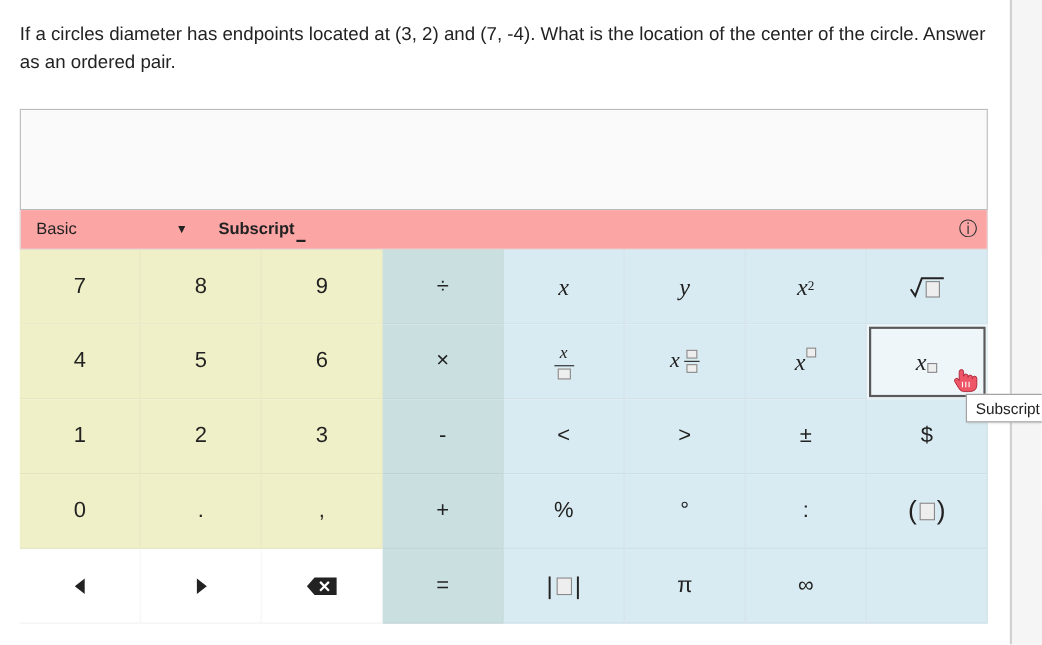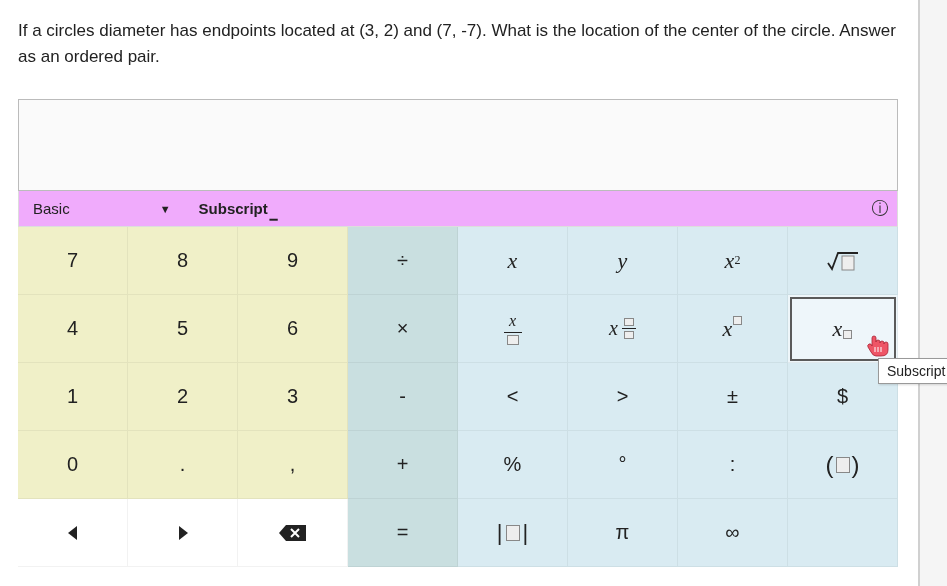--- a/index.html
+++ b/index.html
@@ -32,21 +32,21 @@
     margin-bottom: 0;
   }
   .toolbar {
     display: flex;
     align-items: center;
     height: 36px;
     width: 880px;
     border-left: 1px solid #ddd;
     border-right: 1px solid #ddd;
     border-bottom: 1px solid #ddd;
-    background: #f0abfc;
+    background: #fca5a5;
     font-size: 15px;
     color: #222;
   }
   .toolbar .mode {
     padding: 0 14px;
     display: flex;
     align-items: center;
     gap: 90px;
     cursor: pointer;
   }
@@ -128,21 +128,21 @@
   .frac .bar { width: 18px; height: 1.5px; background: #222; margin: 2px 0; }
   .box { display:inline-block; width:10px; height:12px; border:1px solid #888; background:#eee; }
   .boxw { display:inline-block; width:14px; height:16px; border:1px solid #888; background:#eee; }
   .sup { font-size: 12px; vertical-align: super; }
   .subx { font-size: 12px; vertical-align: sub; }
 </style>
 </head>
 <body>
 
 <div class="page">
-  <div class="question">If a circles diameter has endpoints located at (3, 2) and (7, -7). What is the location of the center of the circle. Answer as an ordered pair.</div>
+  <div class="question">If a circles diameter has endpoints located at (3, 2) and (7, -4). What is the location of the center of the circle. Answer as an ordered pair.</div>
 
   <div class="answer-box"></div>
 
   <div class="toolbar">
     <div class="mode">
       <span>Basic</span>
       <span class="caret">▼</span>
     </div>
     <div class="label">
       <span>Subscript</span>

